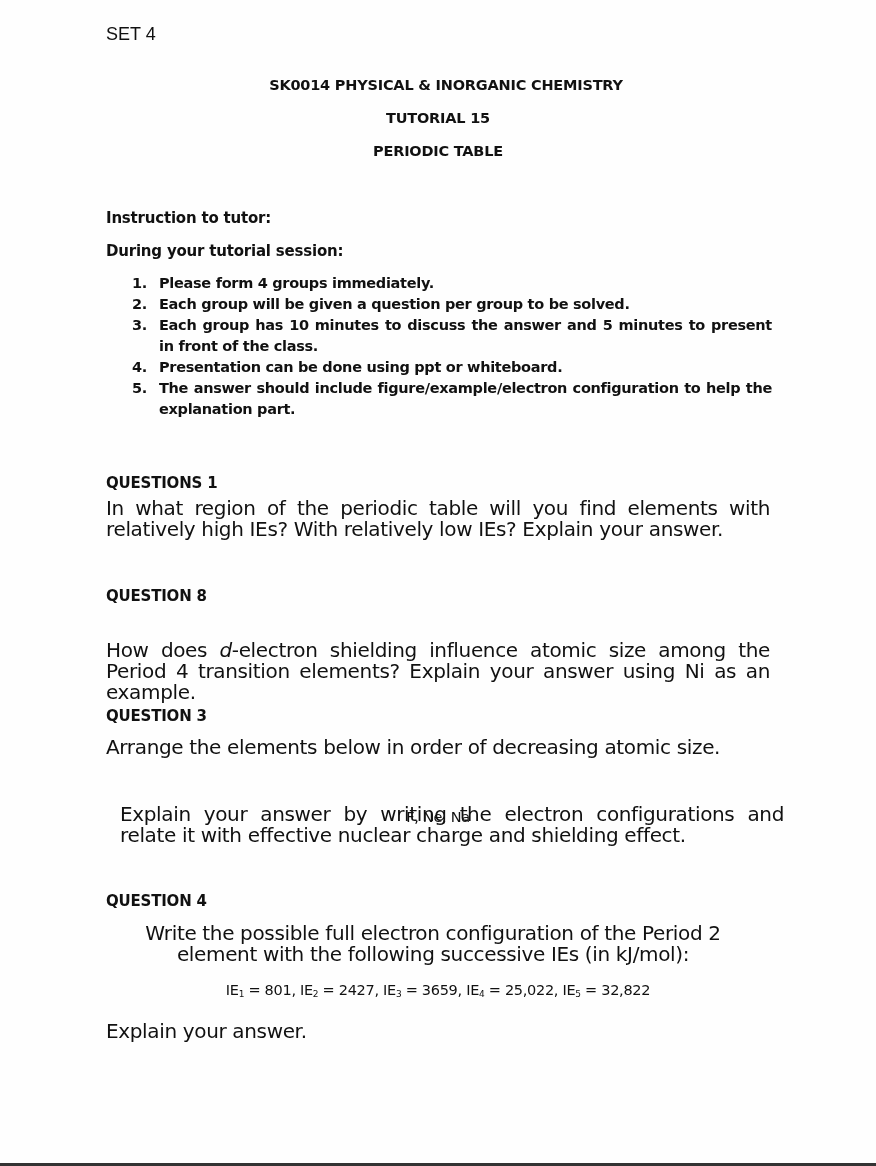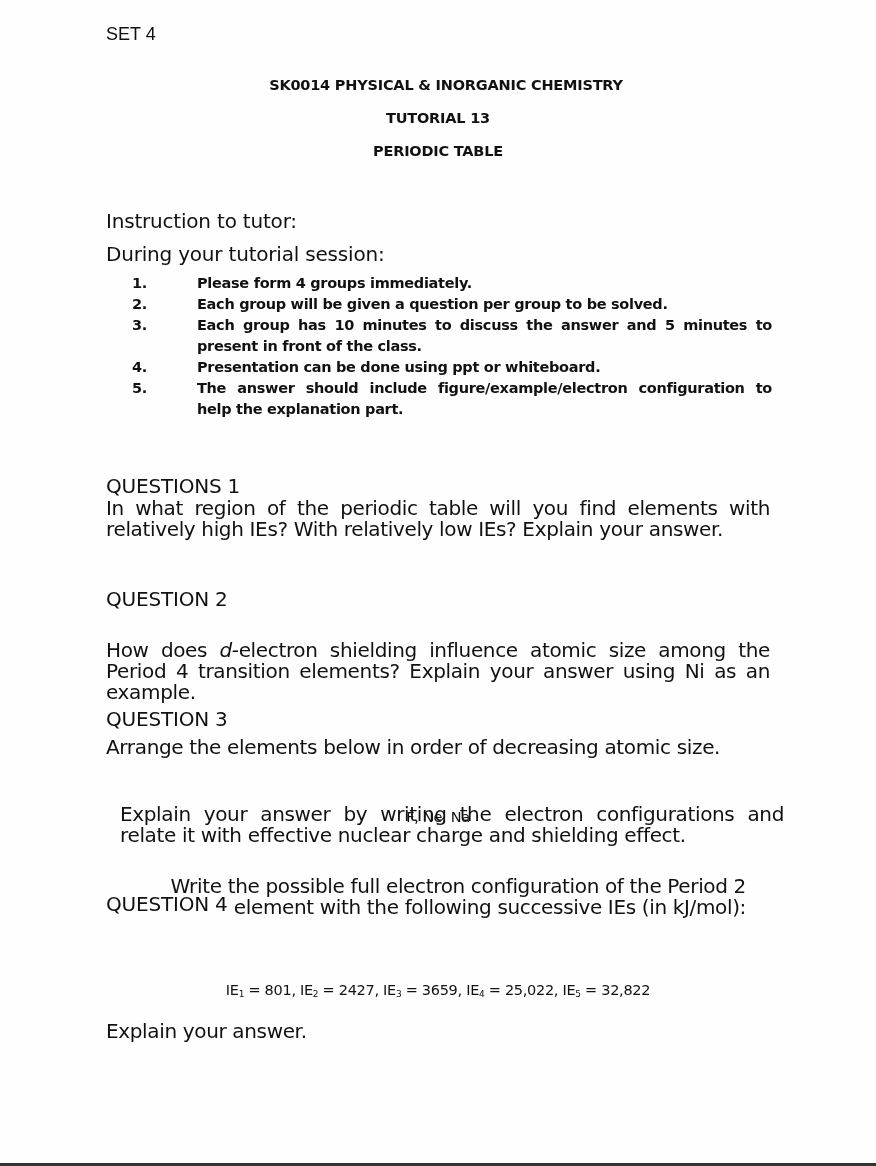--- a/index.html
+++ b/index.html
@@ -1,37 +1,37 @@
 <!DOCTYPE html>
 <html><head>
   <meta charset="utf-8">
   <style>
     html, body { margin:0; padding:0; }
     body { width:876px; height:1166px; background:#fefefe; position:relative; overflow:hidden;
       font-family:"DejaVu Sans", sans-serif; color:#111; }
     .abs { position:absolute; }
     .set { left:106px; top:24px; font-family:"Liberation Sans", sans-serif; font-size:18px; }
     .title { left:0; width:876px; text-align:center; font-weight:bold; font-size:14.5px; letter-spacing:-0.2px; }
-    .hd { left:106px; font-weight:normal; font-size:20px; letter-spacing:-0.2px;text-align:center; }
+    .hd { left:106px; font-weight:bold; font-size:15px; letter-spacing:-0.2px;text-align:center; }
     .list { left:132px; width:640px; margin:0; padding:0; list-style:none; font-weight:bold; font-size:14.5px; letter-spacing:-0.3px; line-height:21px; }
     .list li { display:flex; }
     .list .num { width:27px; flex:none; }
-    .list .txt { flex:1; text-align:justify;margin-left:38px; }
+    .list .txt { flex:1; text-align:justify; }
     .para { left:106px; width:664px; font-size:20px; line-height:21px; letter-spacing:-0.35px; text-align:justify; }
     .center { left:0; width:876px; text-align:center; font-size:14.5px; letter-spacing:-0.3px; }
     sub { font-size:9px; vertical-align:-2px; }
     .bottom-line { left:0; top:1163px; width:876px; height:3px; background:#333; }
   </style>
 </head>
 <body>
 
 <div class="abs set">SET 4</div>
 
 <div class="abs title" style="top:77px;padding-left:8px;">SK0014 PHYSICAL &amp; INORGANIC CHEMISTRY</div>
-<div class="abs title" style="top:110px;">TUTORIAL 13</div>
+<div class="abs title" style="top:110px;">TUTORIAL 15</div>
 <div class="abs title" style="top:143px;">PERIODIC TABLE</div>
 
 <div class="abs hd" style="top:209px;">Instruction to tutor:</div>
 <div class="abs hd" style="top:242px;">During your tutorial session:</div>
 
 <ol class="abs list" style="top:273px;">
   <li>
       <span class="num">1.</span>
       <span class="txt">Please form 4 groups immediately.</span>
     </li>
@@ -49,28 +49,28 @@
     </li>
   <li>
       <span class="num">5.</span>
       <span class="txt">The answer should include figure/example/electron configuration to help the explanation part.</span>
     </li>
 </ol>
 
 <div class="abs hd" style="top:474px;">QUESTIONS 1</div>
 <div class="abs para" style="top:498px;">In what region of the periodic table will you find elements with relatively high IEs? With relatively low IEs? Explain your answer.</div>
 
-<div class="abs hd" style="top:587px;">QUESTION 2</div>
+<div class="abs hd" style="top:587px;">QUESTION 8</div>
 <div class="abs para" style="top:640px;"><span>How does </span><i>d</i><span>-electron shielding influence atomic size among the Period 4 transition elements? Explain your answer using Ni as an example.</span></div>
 
 <div class="abs hd" style="top:707px;">QUESTION 3</div>
 <div class="abs para" style="top:737px;">Arrange the elements below in order of decreasing atomic size.</div>
 <div class="abs center" style="top:809px;">F, Ne, Na</div>
 <div class="abs para" style="top:804px;margin-left:14px;">Explain your answer by writing the electron configurations and relate it with effective nuclear charge and shielding effect.</div>
 
 <div class="abs hd" style="top:892px;">QUESTION 4</div>
-<div class="abs para" style="top:876px; width:640px; text-align:right;">Write the possible full electron configuration of the Period 2 element with the following successive IEs (in kJ/mol):</div>
+<div class="abs para" style="top:923px; width:640px; text-align:center;margin-left:7px;">Write the possible full electron configuration of the Period 2 element with the following successive IEs (in kJ/mol):</div>
 <div class="abs center" style="top:982px;">
   <span><span>IE</span><sub>1</sub><span> = </span><span>801</span></span><span>, </span><span><span>IE</span><sub>2</sub><span> = </span><span>2427</span></span><span>, </span><span><span>IE</span><sub>3</sub><span> = </span><span>3659</span></span><span>, </span><span><span>IE</span><sub>4</sub><span> = </span><span>25,022</span></span><span>, </span><span><span>IE</span><sub>5</sub><span> = </span><span>32,822</span></span>
 </div>
 <div class="abs para" style="top:1021px;">Explain your answer.</div>
 
 <div class="abs bottom-line"></div>
 
 </body></html>

